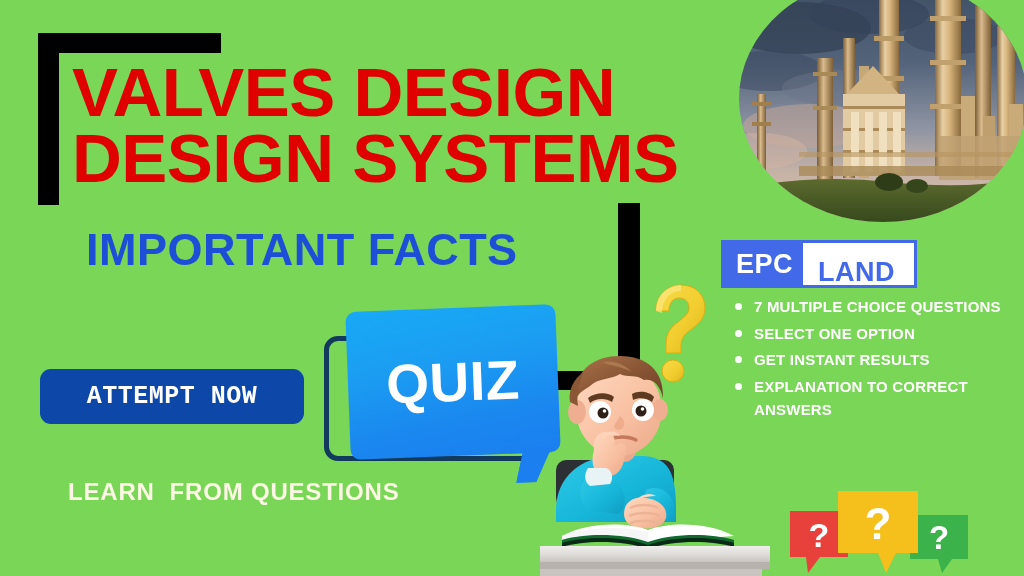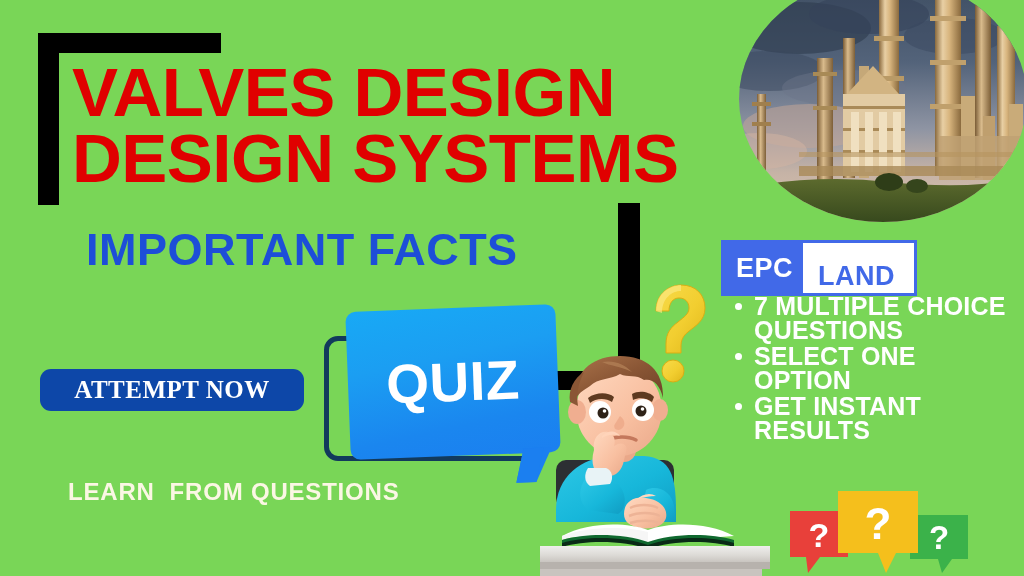--- a/index.html
+++ b/index.html
@@ -60,31 +60,31 @@
     color:#fbf7e4;
     font-size:24px;
     font-weight:bold;
     letter-spacing:0.8px;
     white-space:pre;
   }
 
   
   .attempt-btn{
     position:absolute; left:40px; top:369px;
-    width:264px; height:42px;
+    width:264px; height:55px;
     background:#0d47a8;
     border-radius:11px;
     display:flex; align-items:center; justify-content:center;
     color:#ffffff;
     font-size:25px;
     font-weight:bold;
     letter-spacing:0.5px;
     cursor:pointer;
     border:none;
-    font-family:Liberation Serif, serif;
+    font-family:Liberation Mono, monospace;
   }
 
   
   .quiz-wrap{
     position:absolute; left:322px; top:300px; width:250px; height:190px;
   }
   .quiz-outline{
     position:absolute; left:2px; top:36px; width:215px; height:125px;
     border:5px solid #123a5c;
     border-radius:14px;
@@ -125,21 +125,21 @@
   .refinery{
     position:absolute; left:739px; top:-24px;
     width:288px; height:246px;
     border-radius:50%;
     overflow:hidden;
   }
 
   
   .epc-logo{
     position:absolute; left:721px; top:240px;
-    width:196px; height:56px;
+    width:196px; height:48px;
     background:#ffffff;
     border:3px solid #4169e8;
     box-sizing:border-box;
     display:flex; align-items:stretch;
   }
   .epc-left{
     background:#4169e8;
     color:#ffffff;
     display:flex; align-items:center; justify-content:center;
     padding:0 10px 0 12px;
@@ -157,21 +157,21 @@
   
   .bullets{
     position:absolute; left:729px; top:295px;
     width:290px;
     margin:0; padding:0;
     list-style:none;
   }
   .bullets li{
     position:relative;
     color:#ffffff;
-    font-size:25px;
+    font-size:15px;
     font-weight:bold;
     letter-spacing:0.2px;
     line-height:23.5px;
     padding-left:25px;
     margin-bottom:3px;
   }
   .bullets li::before{
     content:"";
     position:absolute; left:6px; top:8px;
     width:7px;height:7px;border-radius:50%;
@@ -286,20 +286,21 @@
 
   <div class="epc-logo">
     <div class="epc-left">EPC</div>
     <div class="epc-right">LAND</div>
   </div>
 
   <ul class="bullets">
     <li>7 MULTIPLE CHOICE QUESTIONS</li>
     <li>SELECT ONE OPTION</li>
     <li>GET INSTANT RESULTS</li>
+    <li>EXPLANATION TO CORRECT ANSWERS</li>
   </ul>
 
   <div class="qmark-3d">
     <svg width="60" height="105" viewBox="0 0 60 105">
       <defs>
         <linearGradient id="qg" x1="0" y1="0" x2="1" y2="1">
           <stop offset="0%" stop-color="#f7db4a"></stop>
           <stop offset="55%" stop-color="#f2ce30"></stop>
           <stop offset="100%" stop-color="#dfb61a"></stop>
         </linearGradient>

